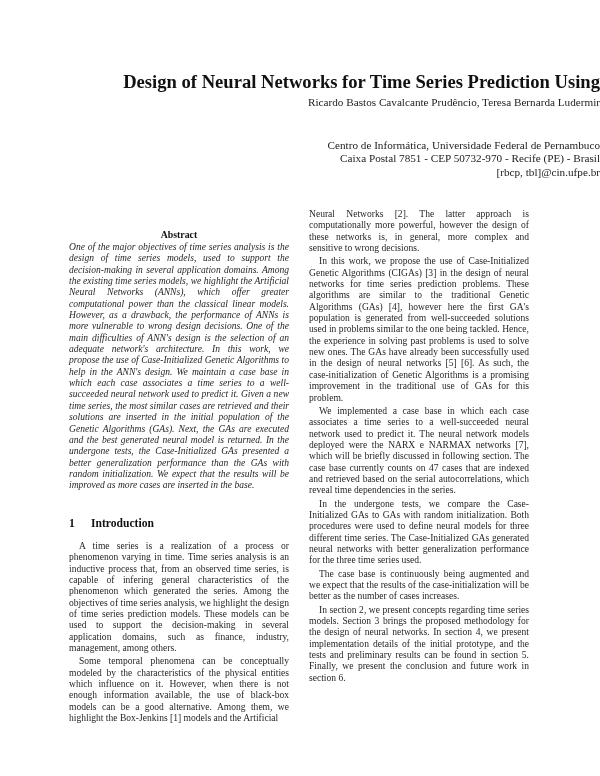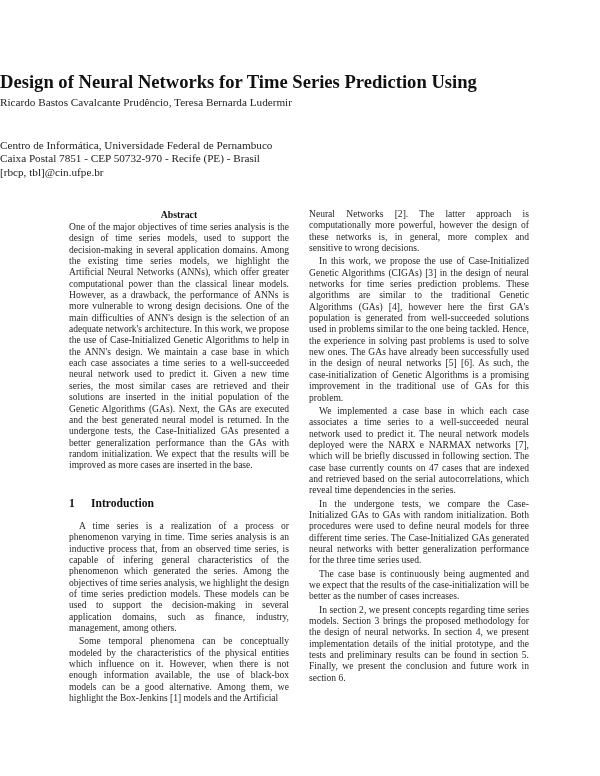--- a/index.html
+++ b/index.html
@@ -1,31 +1,31 @@
 <!DOCTYPE html>
 <html><head>
   <meta charset="utf-8">
   <style>
     html, body { margin: 0; padding: 0; background: #ffffff; }
     body {
       width: 600px; height: 776px; position: relative; overflow: hidden;
       font-family: "Liberation Serif", "DejaVu Serif", serif;
       color: #1a1a1a;
     }
-    .header { position: absolute; left: 0; top: 71px; width: 600px; text-align: left; }
+    .header { position: absolute; left: 0; top: 71px; width: 600px; text-align: right; }
     .title { font-weight: bold; font-size: 18.6px; line-height: 21px; margin: 0; color: #111; }
     .authors { font-size: 11.2px; line-height: 13px; margin-top: 4px; color: #222; }
     .affil { margin-top: 30px; font-size: 11.2px; line-height: 13.4px; color: #222; }
 
     .col { position: absolute; top: 207px; width: 220px; font-size: 9.55px; line-height: 11.35px; text-align: justify; color: #262626; }
-    .col.left { left: 69px; }
+    .col.left { left: 69px; margin-top: 20px; }
     .col.right { left: 309px; top: 208px; }
 
     .abstract-heading { text-align: center; font-weight: bold; font-size: 9.8px; line-height: 12px; margin: 2px 0 0 0; color: #111; }
-    .abstract-text { margin: 0; }
+    .abstract-text { font-style: italic; margin: 0; }
 
     .section-heading { font-weight: bold; font-size: 11.6px; margin: 27px 0 11px 0; color: #111; display: flex; }
     .section-heading .num { width: 22px; }
     p.para { margin: 0 0 2px 0; text-indent: 10px; }
     p.para.noindent { text-indent: 0; }
   </style>
 </head>
 <body>
 
 <div class="header">

